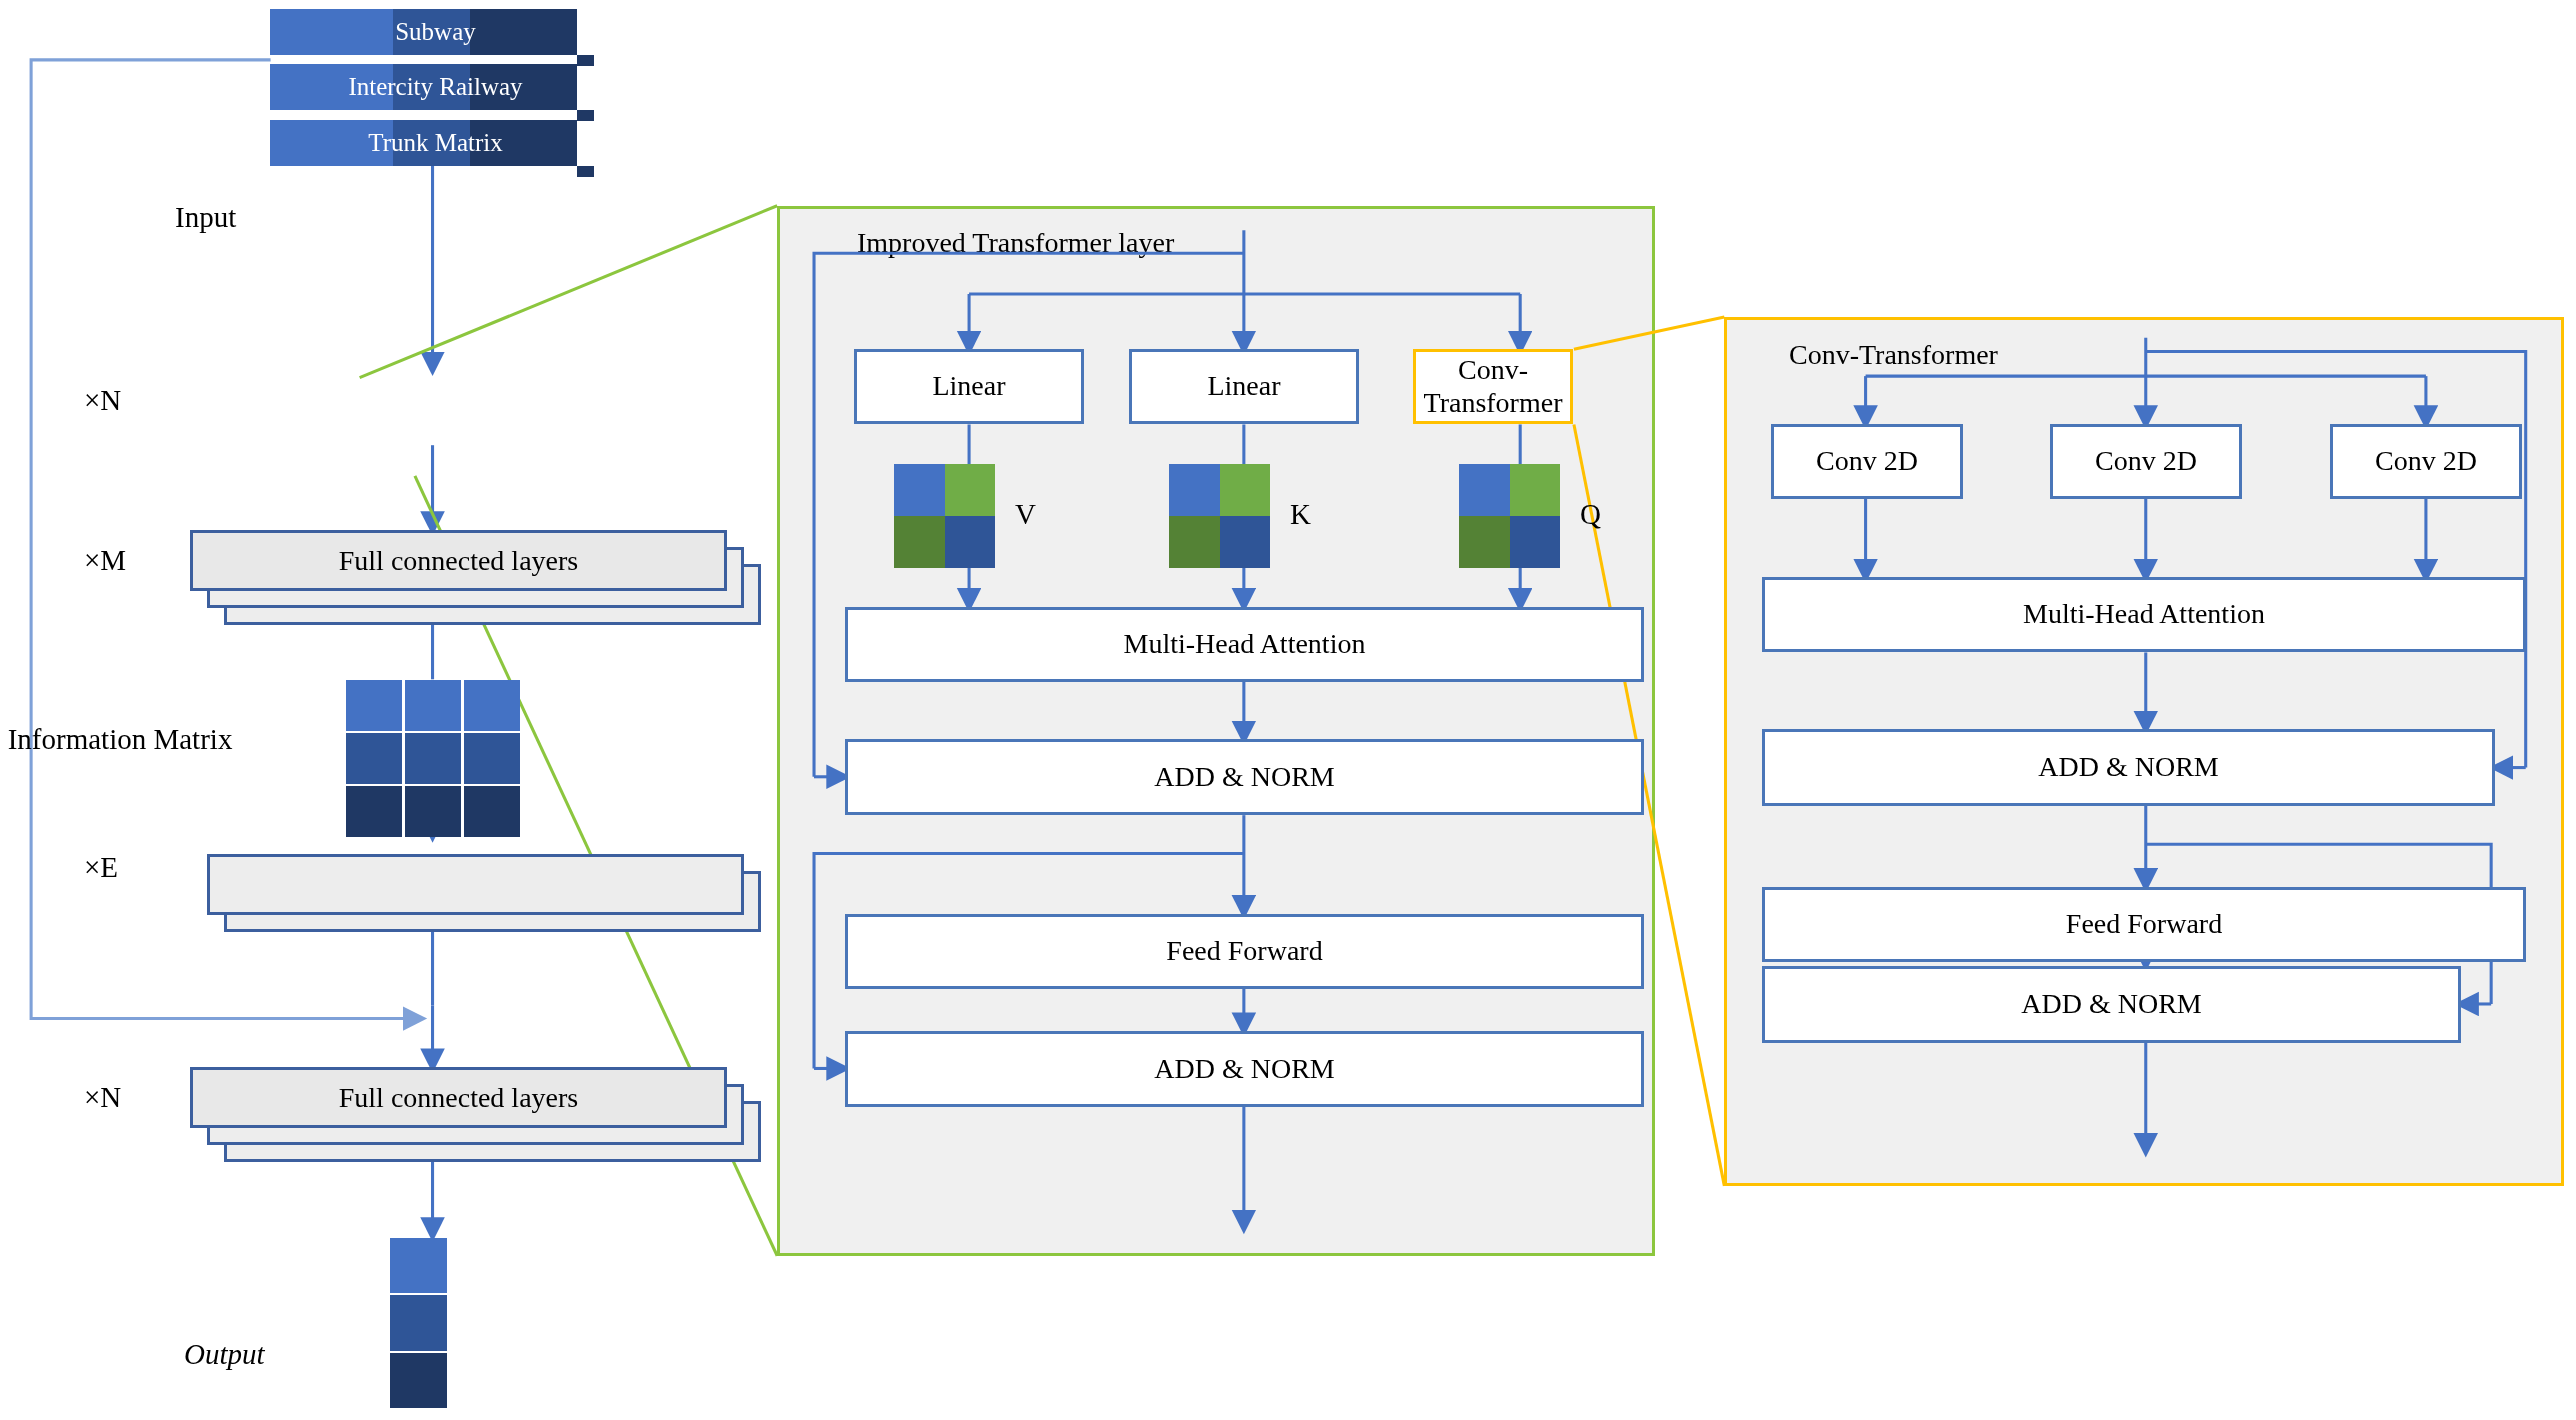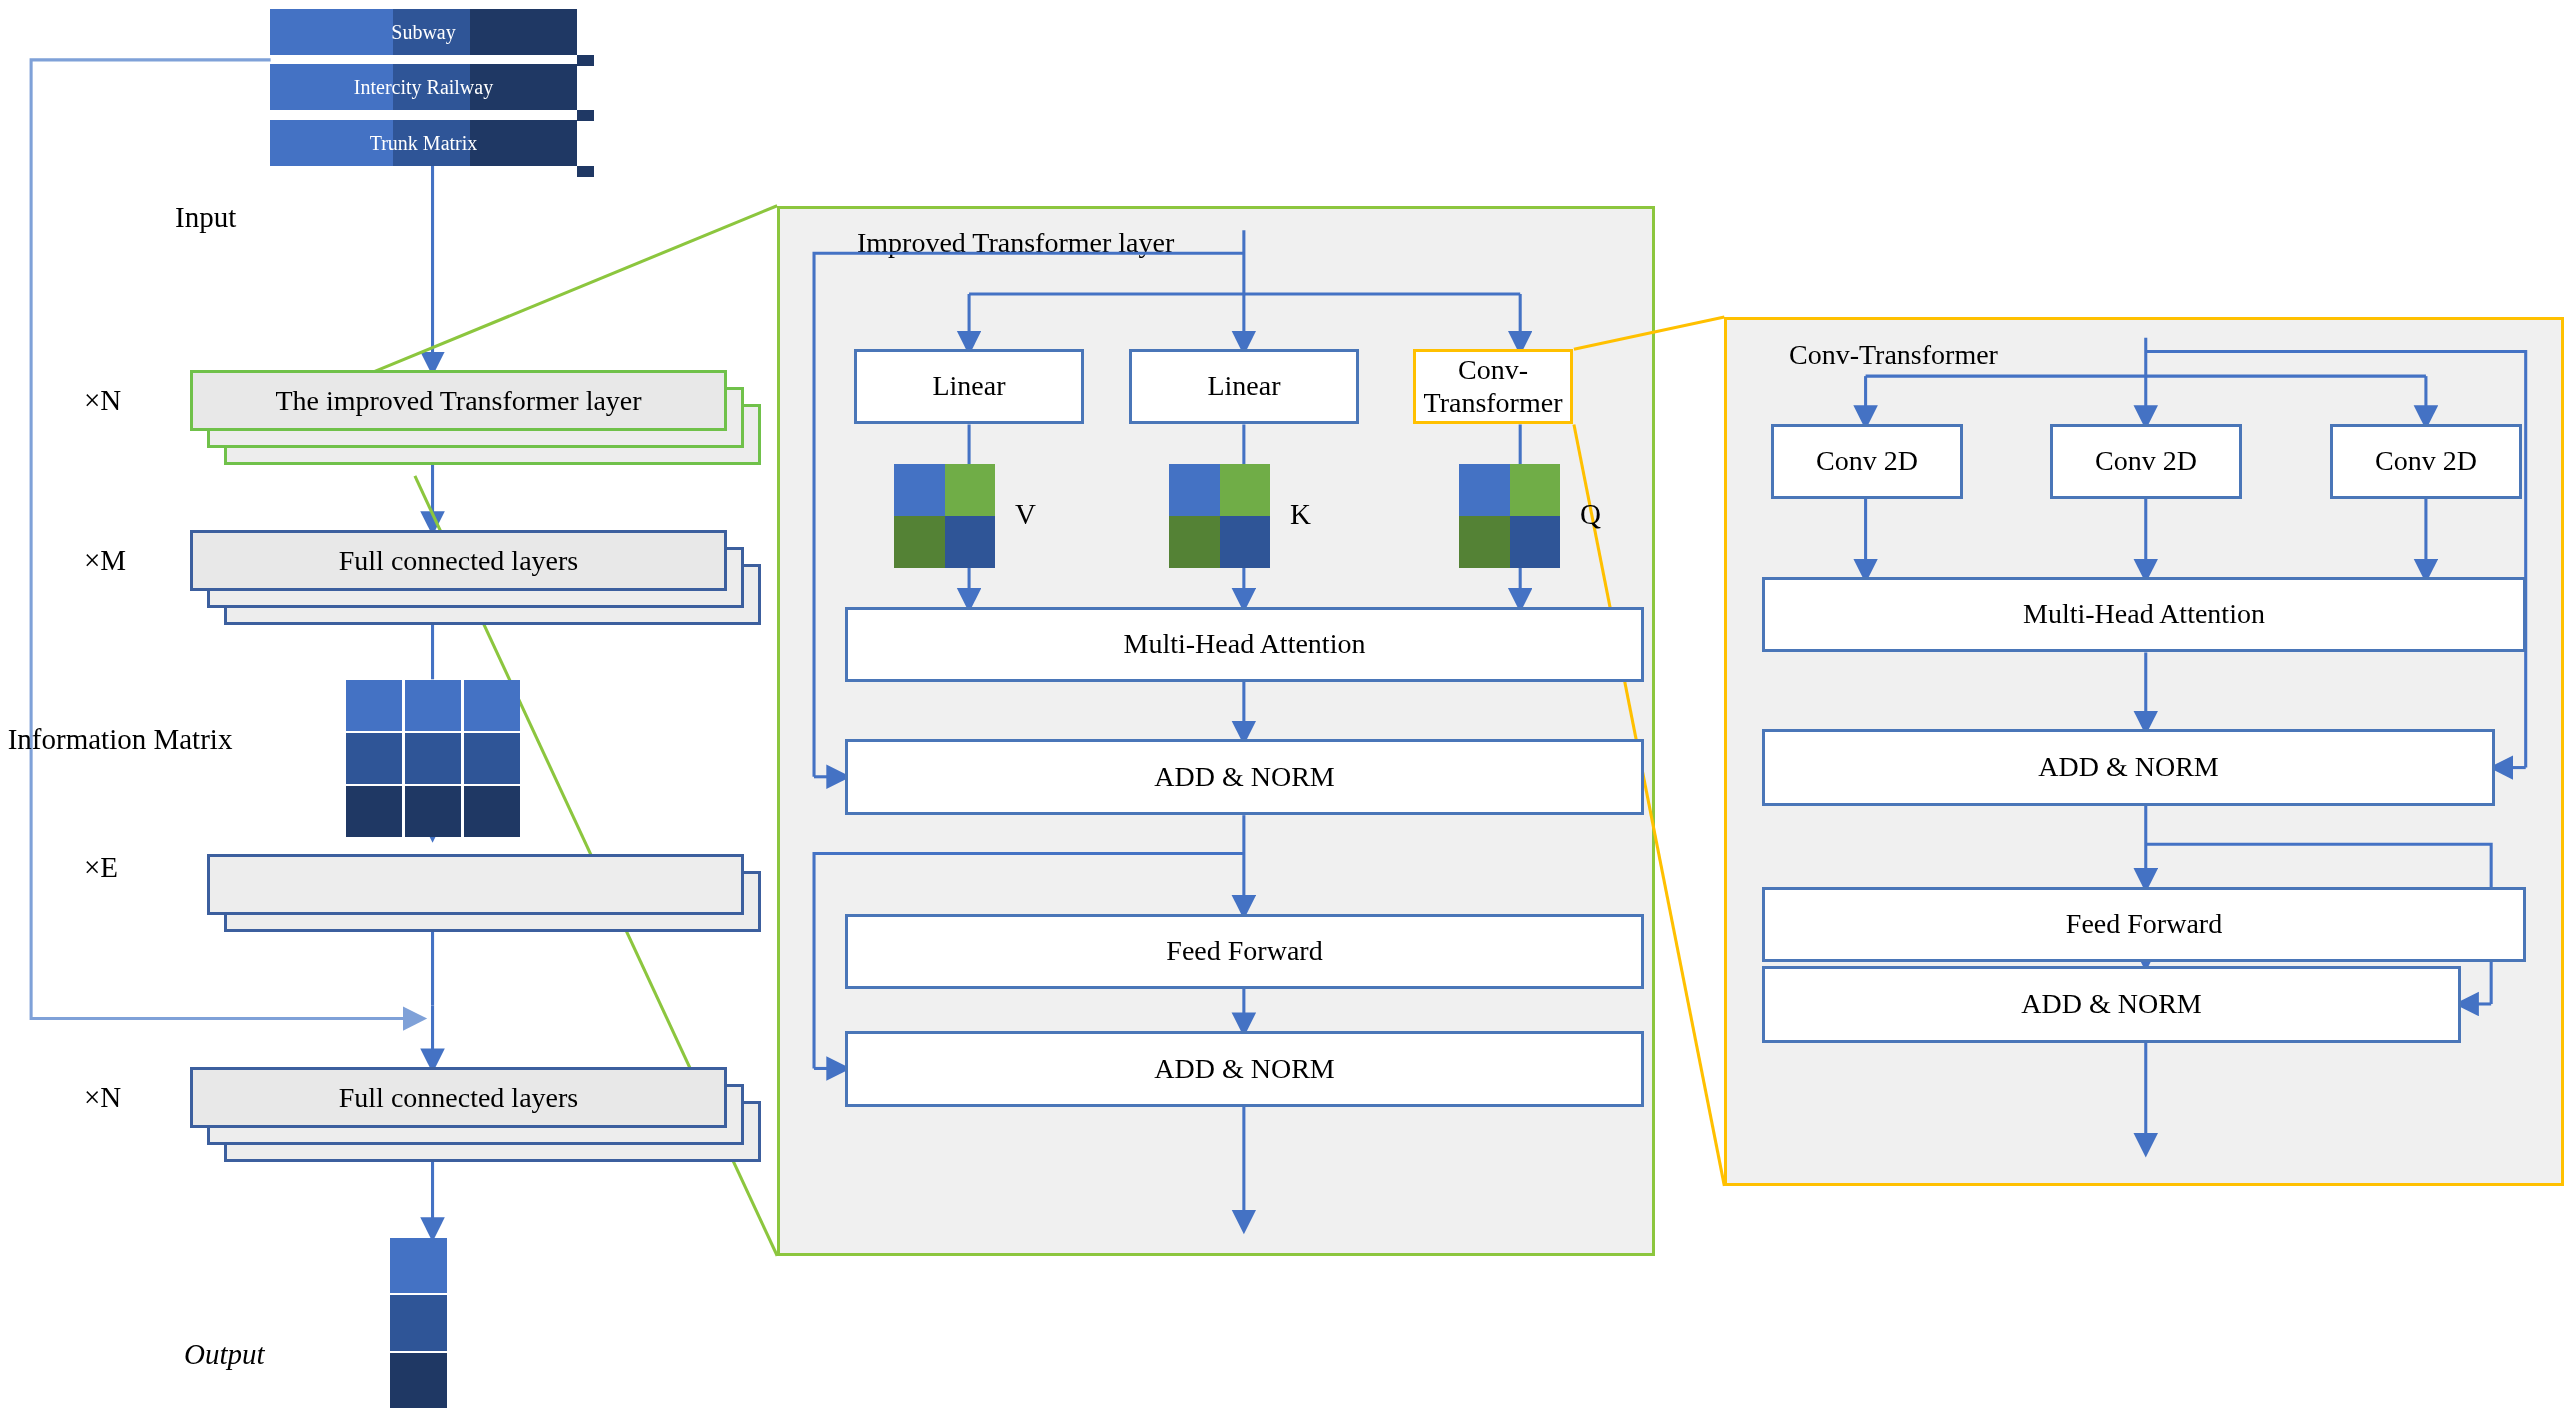--- a/index.html
+++ b/index.html
@@ -21,22 +21,22 @@
       display:flex;align-items:center;justify-content:center;font-size:28px;white-space:nowrap;}
   .b-blue .sh,.b-blue .front{border:3.1px solid #3C5F9E;}
   .b-green .sh,.b-green .front{border:3.1px solid #70C14A;}
 
   .mult{position:absolute;font-size:29px;white-space:nowrap;}
   .sidelbl{position:absolute;font-size:29px;white-space:nowrap;}
 
   
   .inbar{position:absolute;display:flex;}
   .inbar .seg{height:100%;}
-  .inbar .lab{position:absolute;left:0;top:0;width:100%;height:100%;
-      display:flex;align-items:center;justify-content:center;color:#fff;font-size:20px;white-space:nowrap;}
+  .inbar .lab{position:absolute;left:12px;top:0;width:100%;height:100%;
+      display:flex;align-items:center;justify-content:center;color:#fff;font-size:25px;white-space:nowrap;}
   .inbar .tab{position:absolute;right:-17px;bottom:-10.7px;width:17px;height:10.7px;background:#1F3864;}
 
   
   .matrix{position:absolute;display:grid;gap:2.3px;}
   .matrix div{width:100%;height:100%;}
   .qkv-lab{position:absolute;font-size:29px;}
 
   
   .wbox{position:absolute;background:#fff;border:3.1px solid #4A76B8;box-sizing:border-box;
       display:flex;align-items:center;justify-content:center;text-align:center;
@@ -157,27 +157,20 @@
   <div class="inbar" style="left:270px;top:120px;width:307px;height:46px;">
     <div class="seg" style="width:40%;background:#4472C4;"></div>
     <div class="seg" style="width:25%;background:#2F5597;"></div>
     <div class="seg" style="width:35%;background:#1F3864;"></div>
     <div class="lab">Trunk Matrix</div>
     <div class="tab"></div>
   </div>
   <div class="sidelbl" style="left:175px;top:201px;">Input</div>
 
   <div class="mult" style="left:84px;top:384px;">×N</div>
-  <div class="stackwrap b-green" style="left:190px;top:370px;width:553px;height:75px;">
-    <div class="sh" style="left:34px;top:34px;width:537px;height:61px;"></div>
-    <div class="sh" style="left:17px;top:17px;width:537px;height:61px;"></div>
-    <div class="front" style="width:537px;height:61px;">
-      <span>The improved Transformer layer</span>
-    </div>
-  </div>
 
   <div class="mult" style="left:84px;top:544px;">×M</div>
   <div class="stackwrap b-blue" style="left:190px;top:530px;width:553px;height:75px;">
     <div class="sh" style="left:34px;top:34px;width:537px;height:61px;"></div>
     <div class="sh" style="left:17px;top:17px;width:537px;height:61px;"></div>
     <div class="front" style="width:537px;height:61px;">
       <span>Full connected layers</span>
     </div>
   </div>
 

